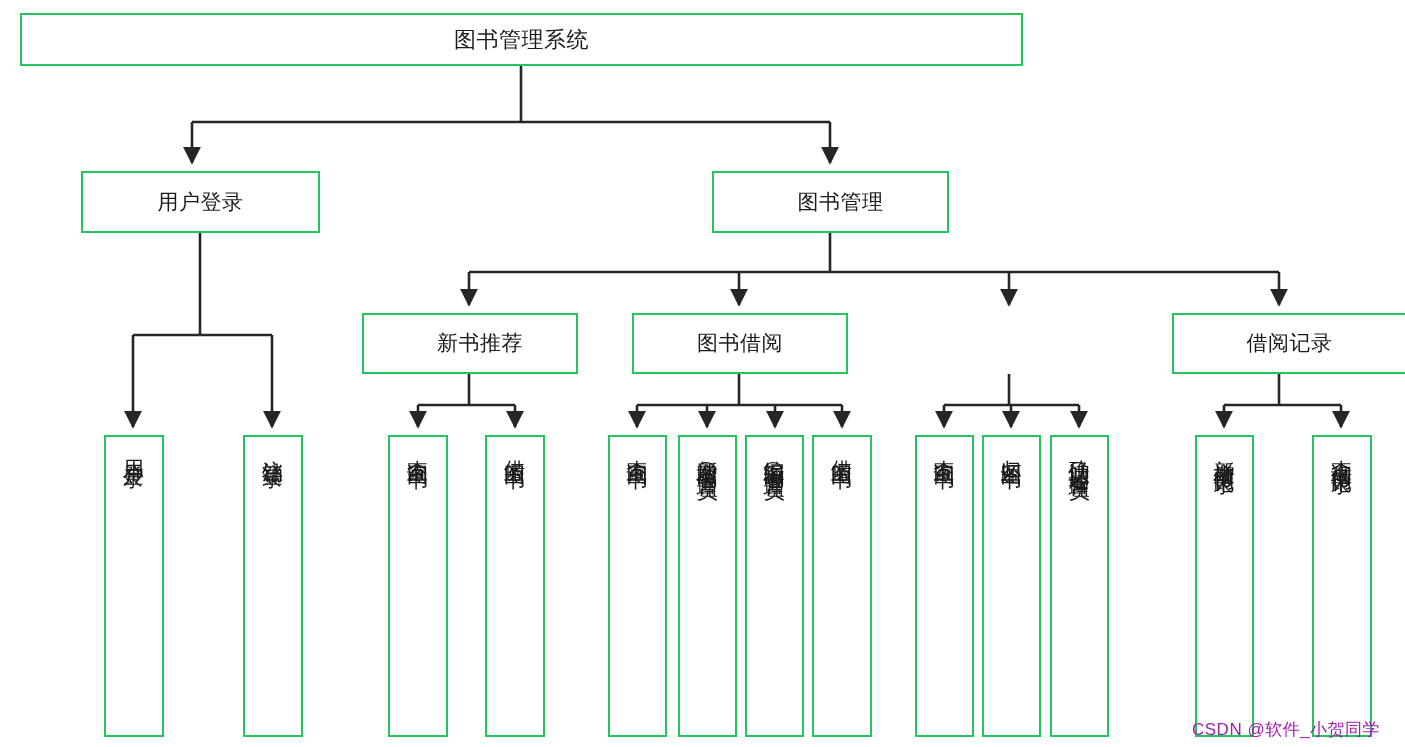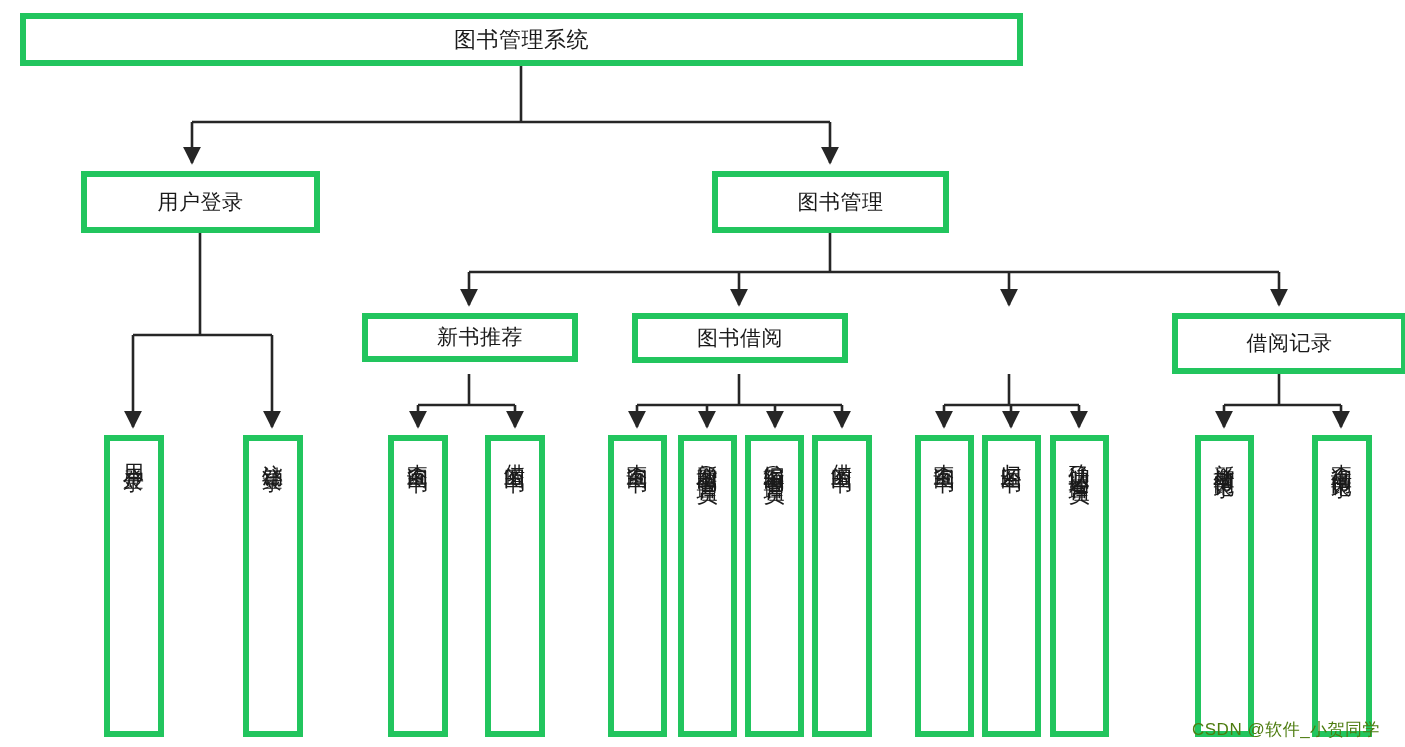--- a/index.html
+++ b/index.html
@@ -24,21 +24,21 @@
     left: 0;
     top: 0;
     width: 1405px;
     height: 747px;
     pointer-events: none;
   }
   .node {
     position: absolute;
     box-sizing: border-box;
     background: #ffffff;
-    border: 6px solid #22c55e;
+    border: 2px solid #22c55e;
     display: flex;
     align-items: center;
     justify-content: center;
     text-align: center;
     color: #1a1a1a;
     line-height: 1.18;
     z-index: 2;
   }
   .node-label {
     display: block;
@@ -134,24 +134,24 @@
     <span class="node-label">图书管理系统</span>
   </div>
 
   <div class="node h" style="left: 81px; top: 171px; width: 239px; height: 62px;">
     <span class="node-label">用户登录</span>
   </div>
   <div class="node h" style="left: 712px; top: 171px; width: 237px; height: 62px; padding-left: 20px;">
     <span class="node-label">图书管理</span>
   </div>
 
-  <div class="node h" style="left: 362px; top: 313px; width: 216px; height: 49px; padding-left: 20px;">
+  <div class="node h" style="left: 362px; top: 313px; width: 216px; height: 61px; padding-left: 20px;">
     <span class="node-label">新书推荐</span>
   </div>
-  <div class="node h" style="left: 632px; top: 313px; width: 216px; height: 50px;">
+  <div class="node h" style="left: 632px; top: 313px; width: 216px; height: 61px;">
     <span class="node-label">图书借阅</span>
   </div>
   <div class="node h" style="left: 1172px; top: 313px; width: 235px; height: 61px;">
     <span class="node-label">借阅记录</span>
   </div>
 
   <div class="node v" style="left: 104px; top: 435px; width: 60px; height: 302px;">
     <span class="node-label">用户登录</span>
   </div>
   <div class="node v" style="left: 243px; top: 435px; width: 60px; height: 302px;">
@@ -184,15 +184,15 @@
   <div class="node v" style="left: 1050px; top: 435px; width: 59px; height: 302px;">
     <span class="node-label">确认归还（管理员）</span>
   </div>
   <div class="node v" style="left: 1195px; top: 435px; width: 59px; height: 302px;">
     <span class="node-label">新增借阅记录</span>
   </div>
   <div class="node v" style="left: 1312px; top: 435px; width: 60px; height: 302px;">
     <span class="node-label">查询借阅记录</span>
   </div>
 
-  <div class="watermark" style="left: 1192px; top: 718px; color: #4d7c0f;">CSDN @软件_小贺同学</div>
+  <div class="watermark" style="left: 1192px; top: 718px; color: #a21caf;">CSDN @软件_小贺同学</div>
 
 </div>
 
 </body></html>

